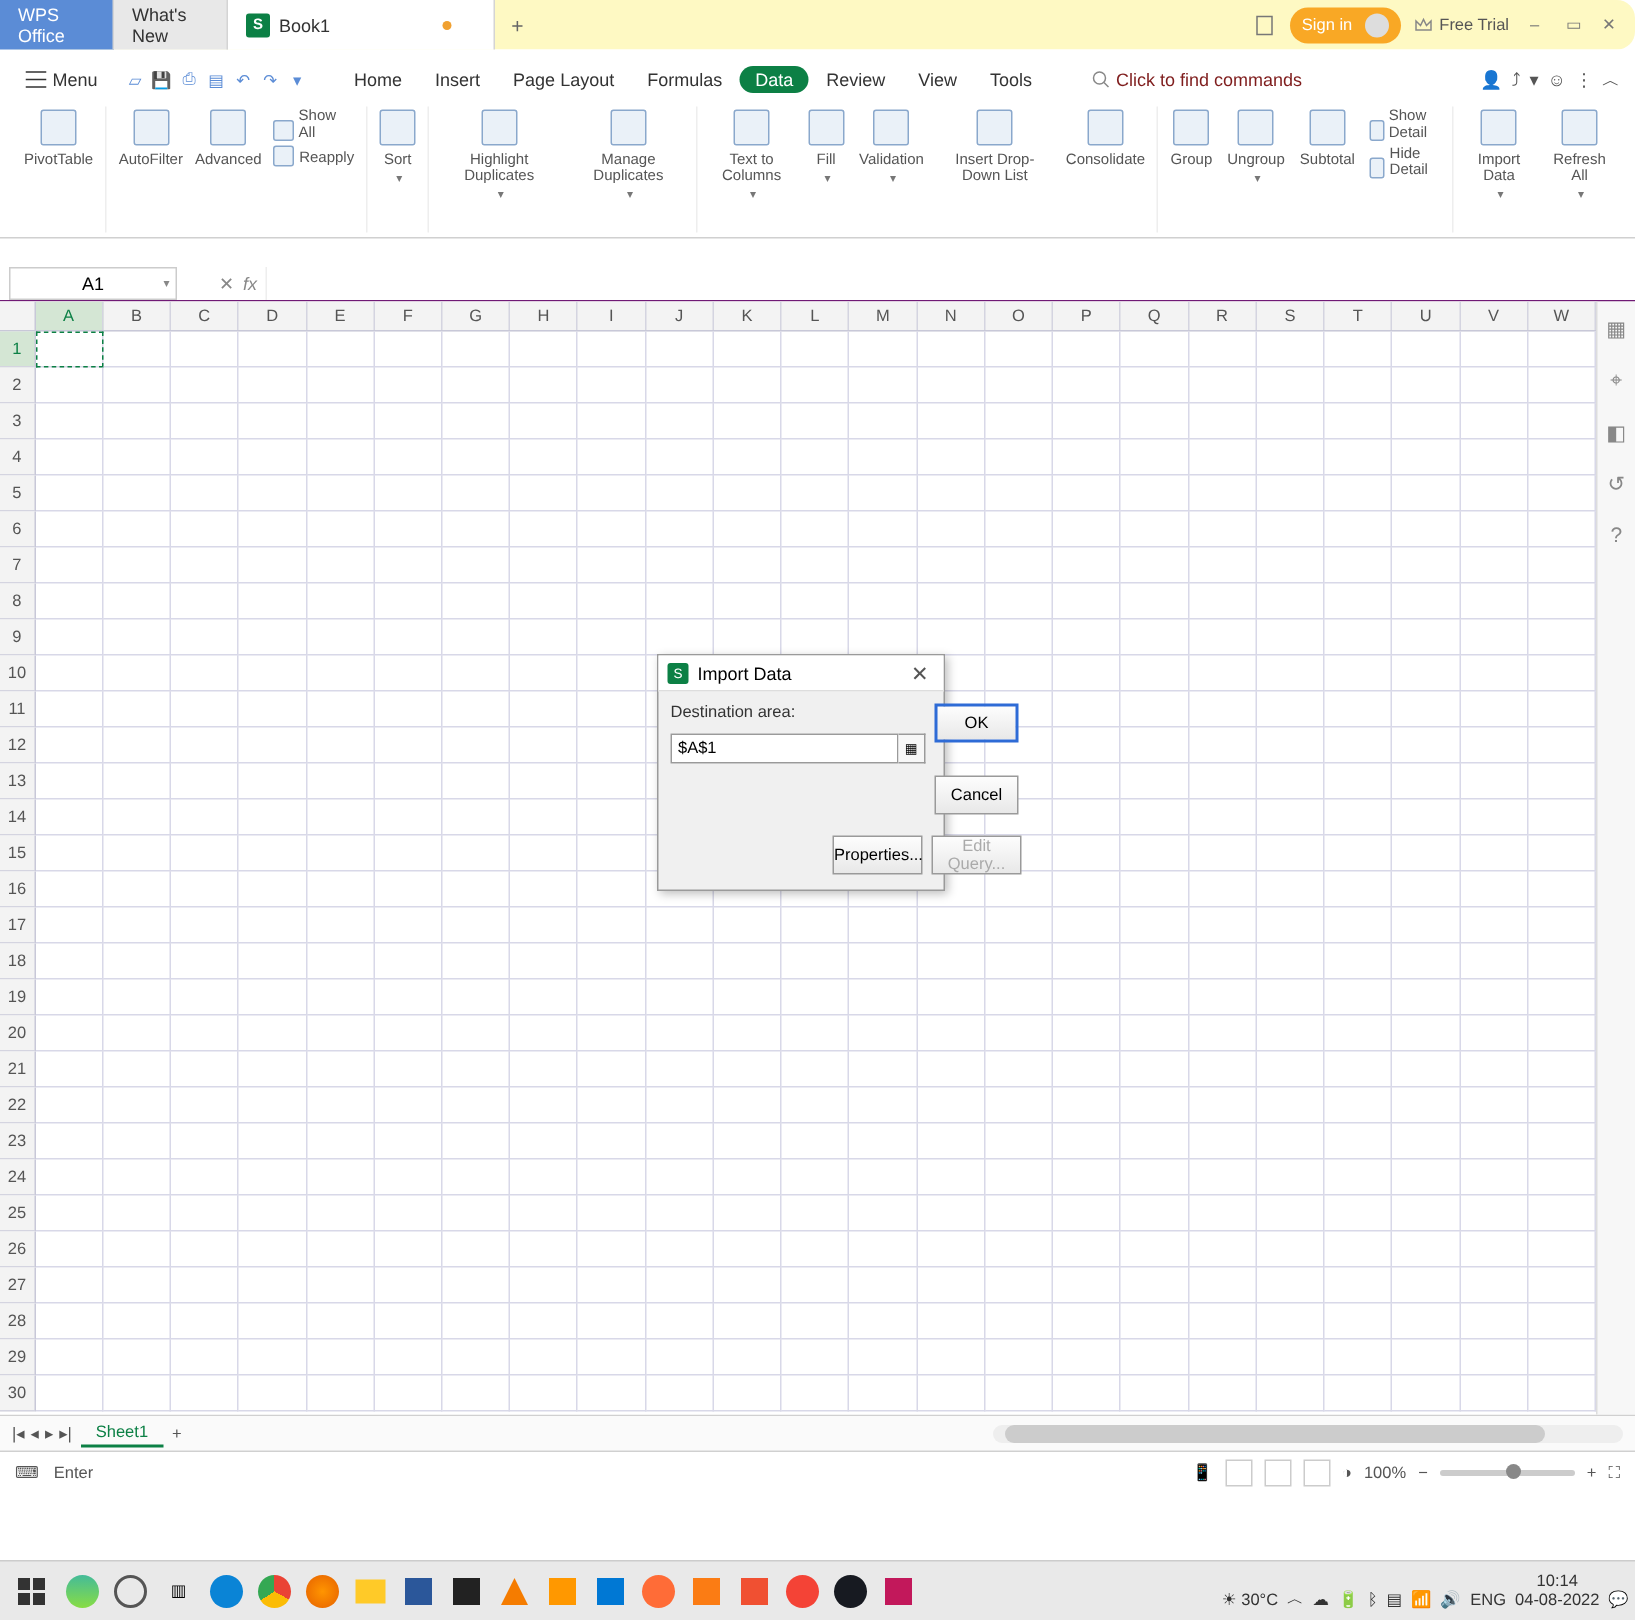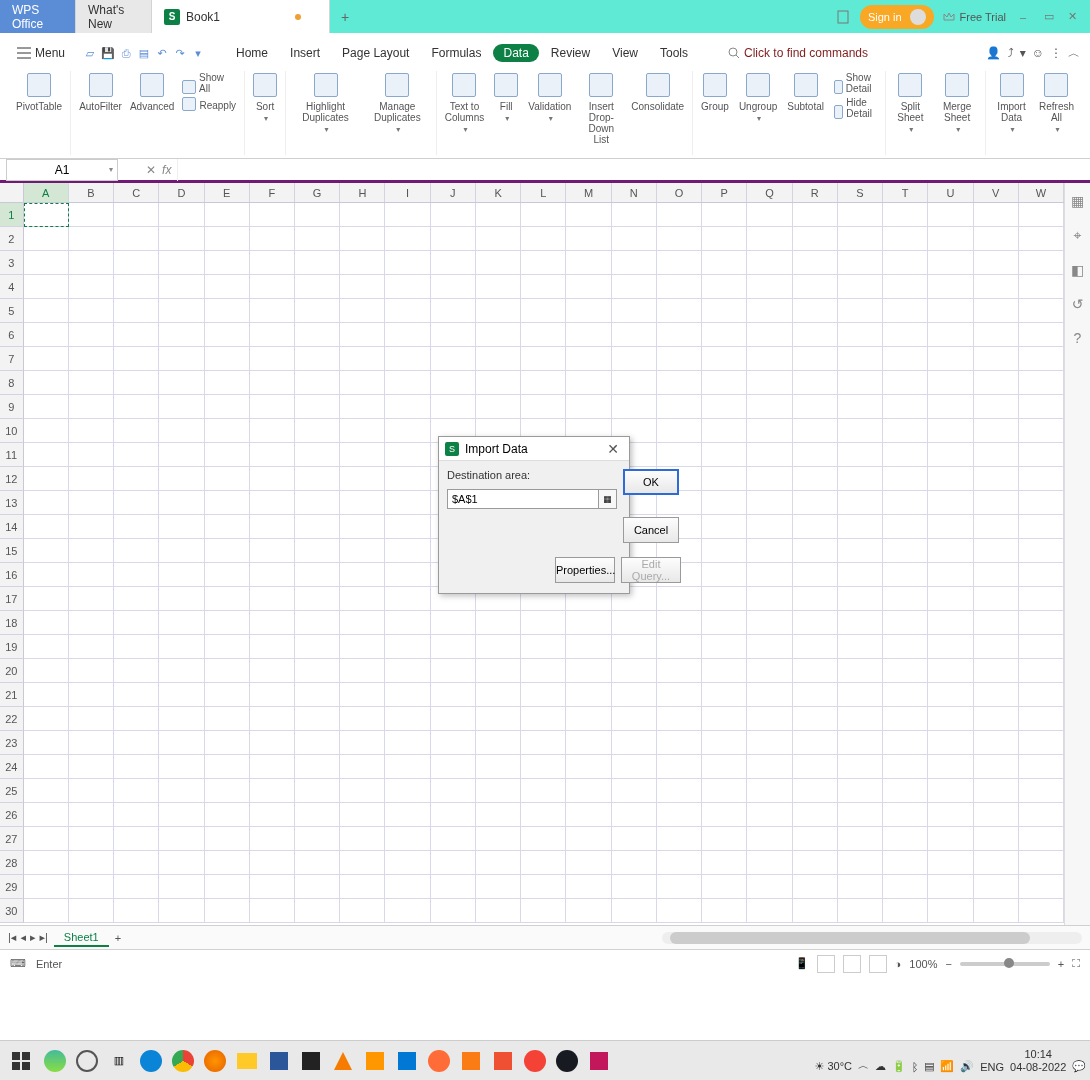--- a/index.html
+++ b/index.html
@@ -1,19 +1,19 @@
 <!DOCTYPE html>
 <html><head>
 <meta charset="utf-8">
 <style>
 * { margin:0; padding:0; box-sizing:border-box; font-family:"Segoe UI",Tahoma,sans-serif; }
 body { width:1090px; height:1080px; background:#fff; overflow:hidden; position:relative; font-size:11px; }
 
 
-.titlebar { height:33px; background:#5eead4; display:flex; align-items:stretch; }
+.titlebar { height:33px; background:#fef9c3; display:flex; align-items:stretch;border-radius:12px; }
 .tab { display:flex; align-items:center; padding:0 12px; font-size:12px; color:#333; border-right:1px solid #d4d4d4; position:relative; }
 .tab.app { background:#5b8cd6; color:#fff; width:76px; }
 .tab.news { background:#e8e8e8; width:76px; }
 .tab.doc { background:#fff; width:178px; }
 .tab .ticon { width:16px; height:16px; background:#0c8045; border-radius:2px; margin-right:6px; display:flex; align-items:center; justify-content:center; color:#fff; font-size:10px; font-weight:bold; }
 .tab .dirty { position:absolute; right:28px; width:6px; height:6px; border-radius:50%; background:#f0a030; }
 .new-tab { width:30px; display:flex; align-items:center; justify-content:center; color:#666; font-size:14px; }
 .title-right { margin-left:auto; display:flex; align-items:center; gap:2px; padding-right:6px; }
 .tr-btn { height:24px; padding:0 6px; display:flex; align-items:center; gap:4px; font-size:11px; color:#555; border-radius:3px; }
 .signin { background:#f9a825; color:#fff; padding:0 8px; border-radius:12px; }
@@ -36,21 +36,21 @@
 .rgroup { display:flex; flex-direction:column; align-items:center; justify-content:flex-start; padding:0 6px; height:84px; border-right:1px solid #eee; }
 .rgroup:last-child{border-right:none;}
 .rbtn-big { display:flex; flex-direction:column; align-items:center; gap:2px; font-size:10px; color:#555; text-align:center; padding:2px 2px; }
 .rbtn-big .ic { width:24px; height:24px; border:1px solid #8aa8cc; background:#eaf1f8; border-radius:2px; margin-bottom:2px; }
 .rbtn-sm { display:flex; align-items:flex-end; gap:3px; font-size:10px; color:#555; padding:1px 2px; }
 .rbtn-sm .ic { width:14px; height:14px; border:1px solid #8aa8cc; background:#eaf1f8; border-radius:2px; }
 .dd::after{content:"▾"; font-size:8px; margin-left:2px; color:#777;}
 .col { display:flex; flex-direction:column; gap:1px; }
 
 
-.fbar { height:24px; background:#fff; border-bottom:3px solid #701a75; display:flex; align-items:center; }
+.fbar { height:24px; background:#fff; border-bottom:1px solid #701a75; display:flex; align-items:center;margin-top:18px; }
 .namebox { width:112px; height:22px; border:1px solid #ccc; margin-left:6px; display:flex; align-items:center; justify-content:center; font-size:12px; position:relative; }
 .namebox::after{content:"▾"; position:absolute; right:4px; font-size:8px; color:#888;}
 .fx-area { display:flex; align-items:center; gap:6px; margin-left:28px; color:#888; font-size:12px; }
 .fx-input { flex:1; height:22px; border-left:1px solid #eee; margin-left:6px; }
 
 
 .sheet-area { position:relative; height:742px; display:flex; }
 .grid { flex:1; overflow:hidden; position:relative; background:#fff; }
 .colhdrs { display:flex; height:20px; background:#f3f3f3; border-bottom:1px solid #c8c8d8; }
 .corner { width:24px; border-right:1px solid #c8c8d8; background:#f3f3f3; }
@@ -278,32 +278,20 @@
       <div class="col">
         <div class="rbtn-sm">
             <div class="ic"></div>
             <span>Show Detail</span>
           </div>
         <div class="rbtn-sm">
             <div class="ic"></div>
             <span>Hide Detail</span>
           </div>
       </div>
-    </div>
-  </div>
-  <div class="rgroup">
-    <div style="display:flex;gap:6px;">
-      <div class="rbtn-big dd">
-          <div class="ic"></div>
-          <span>Split Sheet</span>
-        </div>
-      <div class="rbtn-big dd">
-          <div class="ic"></div>
-          <span>Merge Sheet</span>
-        </div>
     </div>
   </div>
   <div class="rgroup">
     <div style="display:flex;gap:6px;">
       <div class="rbtn-big dd">
           <div class="ic"></div>
           <span>Import Data</span>
         </div>
       <div class="rbtn-big dd">
           <div class="ic"></div>

